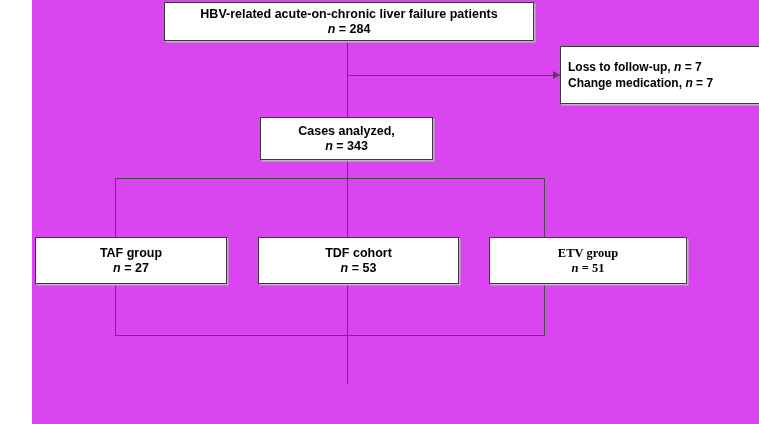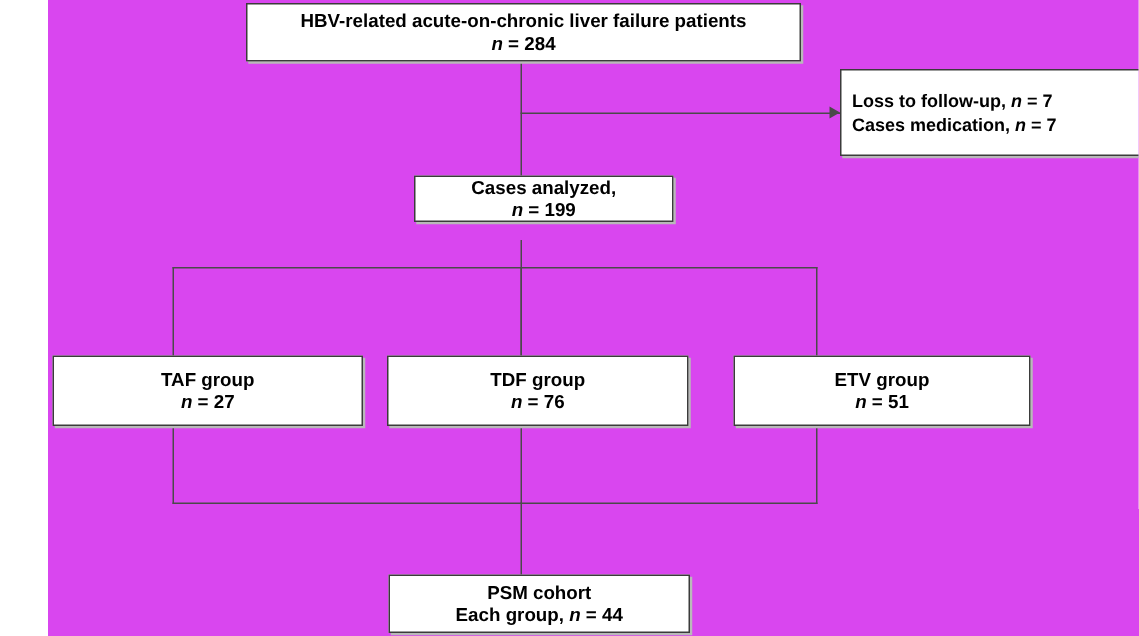--- a/index.html
+++ b/index.html
@@ -46,24 +46,24 @@
   .node .line {
     white-space: nowrap;
   }
   .ital {
     font-style: italic;
   }
 
   
   #node-source   { left: 132px; top: 2px;   width: 370px; height: 39px; }
   #node-excluded { left: 528px; top: 46px;  width: 225px; height: 58px; font-size: 12px; line-height: 16.5px; }
-  #node-analyzed { left: 244px; top: 117px; width: 173px; height: 31px; }
-  #node-taf      { left: 3px;   top: 237px; width: 207px; height: 47px; }
+  #node-analyzed { left: 228px; top: 117px; width: 173px; height: 43px; }
+  #node-taf      { left: 3px;   top: 237px; width: 192px; height: 47px; }
   #node-tdf      { left: 226px; top: 237px; width: 201px; height: 47px; }
-  #node-etv      { left: 457px; top: 237px; width: 198px; height: 47px; }
+  #node-etv      { left: 457px; top: 237px; width: 198px; height: 47px; font-family: Liberation Serif, serif; }
   #node-psm      { left: 227px; top: 383px; width: 201px; height: 39px; }
 
   
   .vline {
     position: absolute;
     width: 1px;
     background: #4a4a4a;
     z-index: 1;
   }
   .hline {
@@ -121,41 +121,37 @@
   <div class="hline" id="line-merge-bar"></div>
   <div class="vline" id="line-merge-down"></div>
 
   <div class="node" id="node-source">
     <div class="line">HBV-related acute-on-chronic liver failure patients</div>
     <div class="line"><span class="ital">n</span><span> = </span><span>284</span></div>
   </div>
 
   <div class="node left-align" id="node-excluded">
     <div class="line"><span>Loss to follow-up,</span> <span class="ital">n</span><span> = 7</span></div>
-    <div class="line"><span>Cases medication,</span> <span class="ital">n</span><span> = 7</span></div>
+    <div class="line"><span>Change medication,</span> <span class="ital">n</span><span> = 7</span></div>
   </div>
 
   <div class="node" id="node-analyzed">
     <div class="line">Cases analyzed,</div>
-    <div class="line"><span class="ital">n</span><span> = 199</span></div>
+    <div class="line"><span class="ital">n</span><span> = 343</span></div>
   </div>
 
   <div class="node" id="node-taf">
     <div class="line">TAF group</div>
     <div class="line"><span class="ital">n</span><span> = 27</span></div>
   </div>
 
   <div class="node" id="node-tdf">
-    <div class="line">TDF group</div>
-    <div class="line"><span class="ital">n</span><span> = 76</span></div>
+    <div class="line">TDF cohort</div>
+    <div class="line"><span class="ital">n</span><span> = 53</span></div>
   </div>
 
   <div class="node" id="node-etv">
     <div class="line">ETV group</div>
     <div class="line"><span class="ital">n</span><span> = 51</span></div>
   </div>
 
-  <div class="node" id="node-psm">
-    <div class="line">PSM cohort</div>
-    <div class="line"><span>Each group,</span> <span class="ital">n</span><span> = 44</span></div>
-  </div>
 
 </div>
 
 </body></html>

